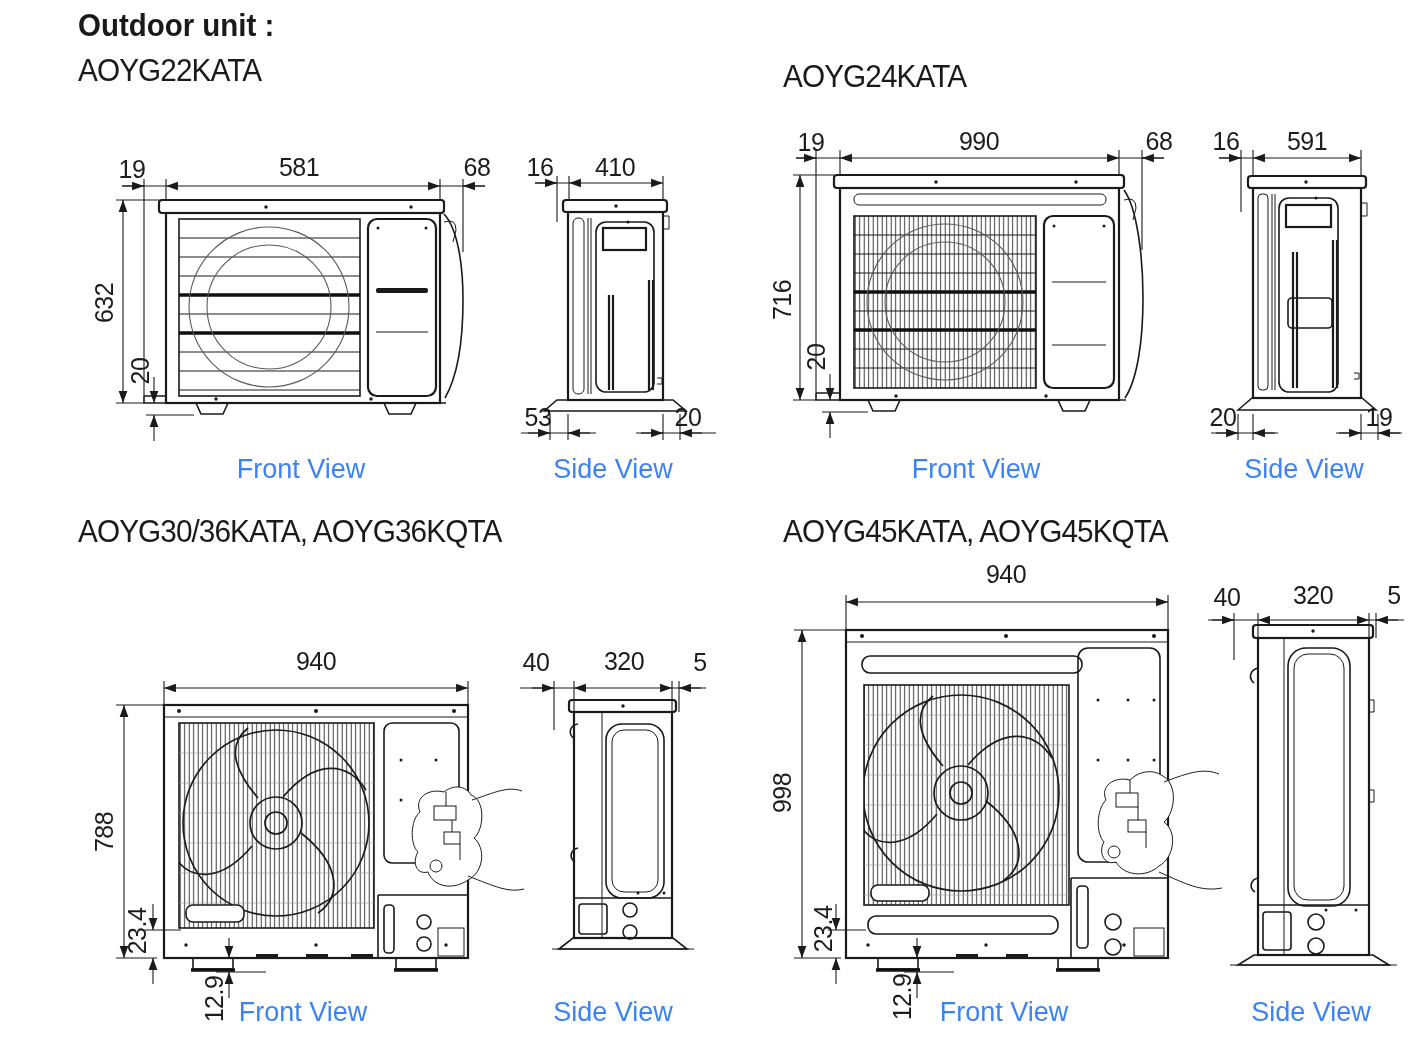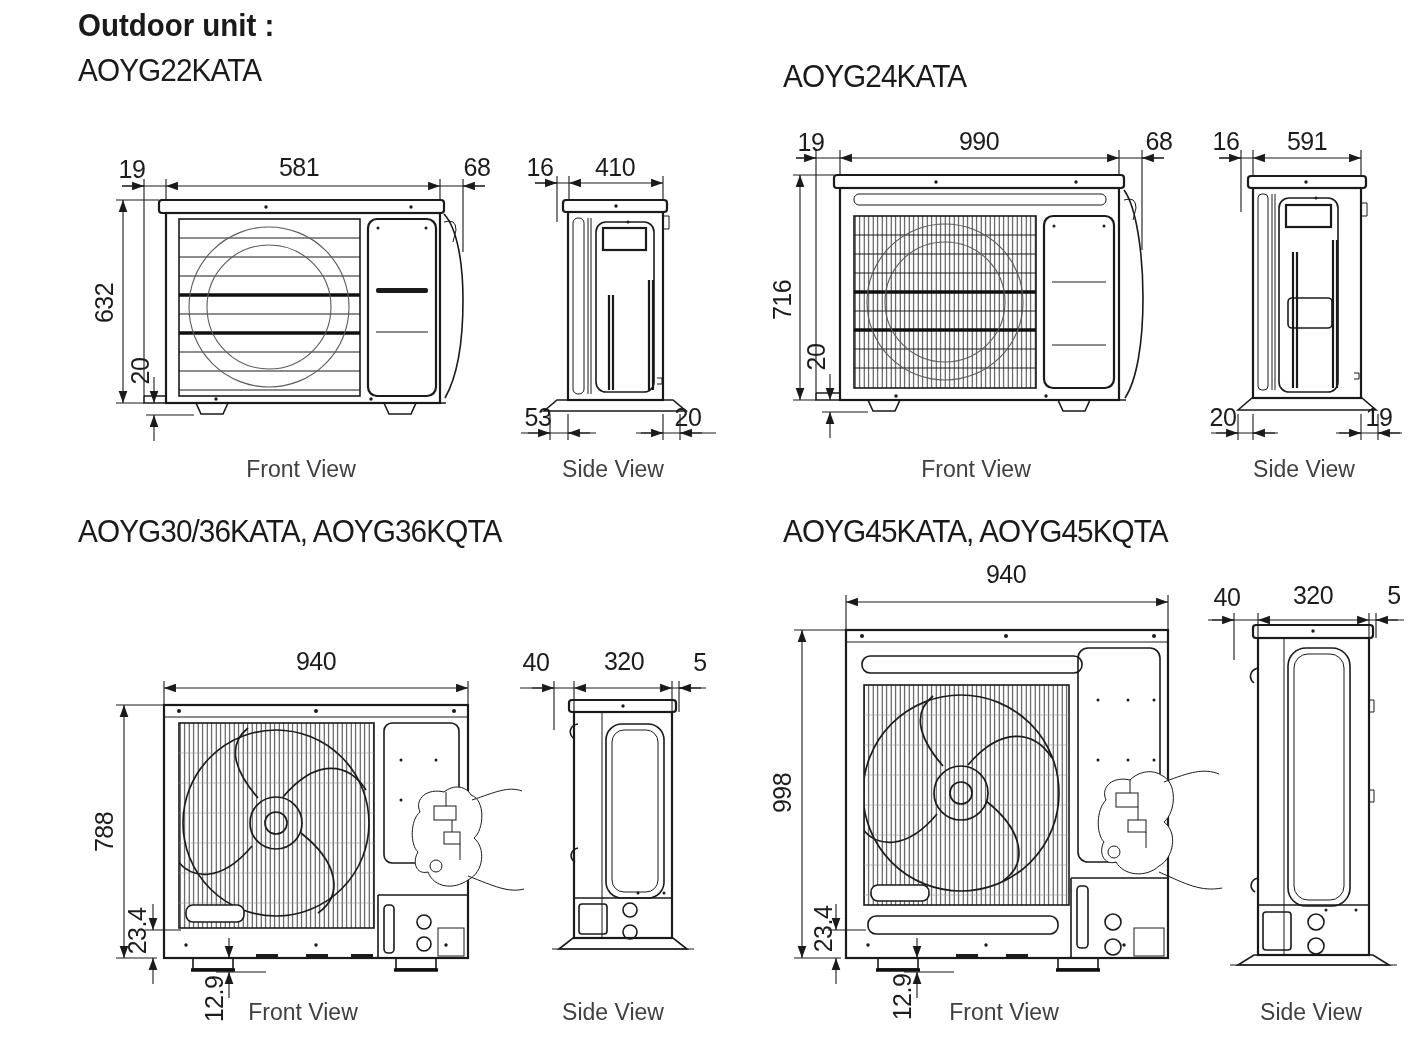--- a/index.html
+++ b/index.html
@@ -13,21 +13,21 @@
   .s2{fill:none;stroke:#1a1a1a;stroke-width:2.2}
   .s3{fill:none;stroke:#101010;stroke-width:3.5}
   .dim{fill:none;stroke:#1a1a1a;stroke-width:1.1}
   .fan{fill:none;stroke:#5a5a5a;stroke-width:1.1}
   .fanC{fill:none;stroke:#1d1d1d;stroke-width:1.7}
   .ink{fill:#1a1a1a;stroke:none}
   .wht{fill:#fff}
   .lbl{position:absolute;transform:translate(-50%,-50%);font-size:25px;
        line-height:1;white-space:nowrap;color:#1c1c1c;letter-spacing:-.5px}
   .rot{transform:translate(-50%,-50%) rotate(-90deg)}
-  .viewlbl{font-size:23px;color:#404040;letter-spacing:0}
+  .viewlbl{font-size:27px;color:#3b82f6;letter-spacing:0}
   .title{position:absolute;font-size:31px;font-weight:bold;white-space:nowrap;
          transform:scaleX(.95);transform-origin:left top}
   .model{position:absolute;font-size:32px;white-space:nowrap;
          transform:scaleX(.93);transform-origin:left top;letter-spacing:-1px}
 </style>
 </head>
 <body>
 
 <div class="stage">
 

